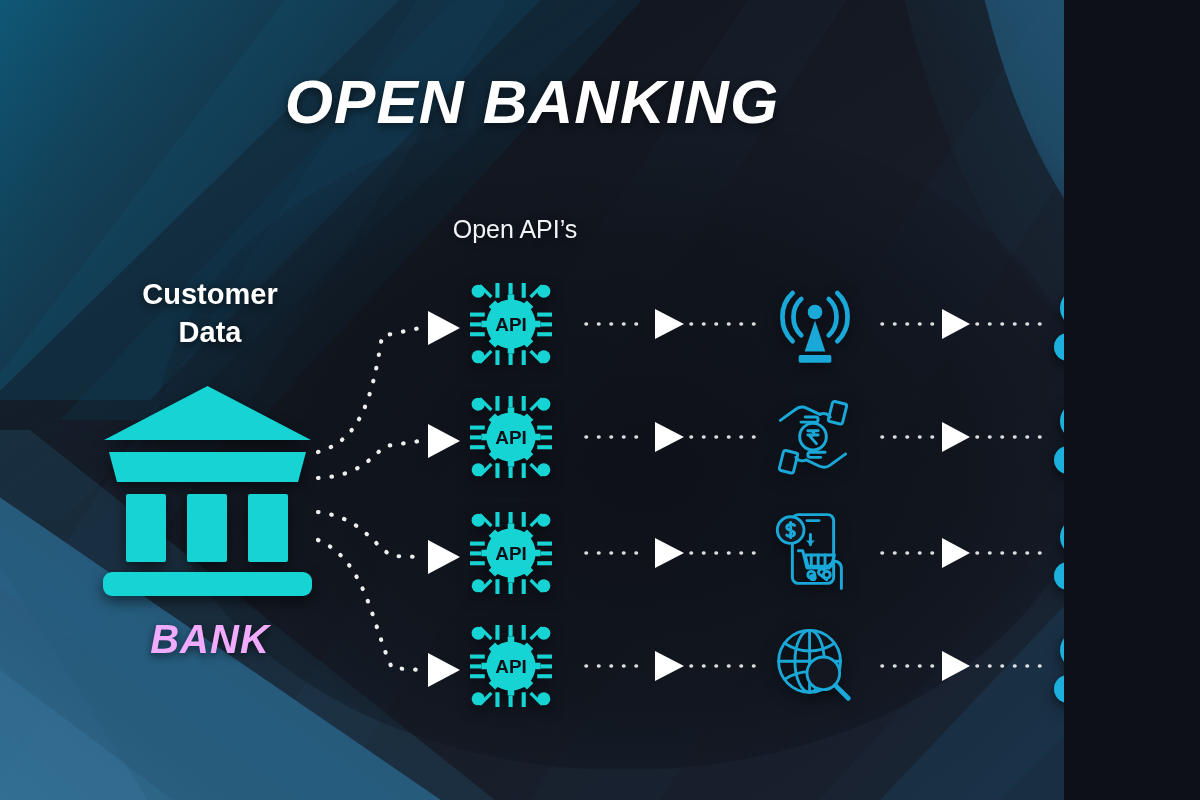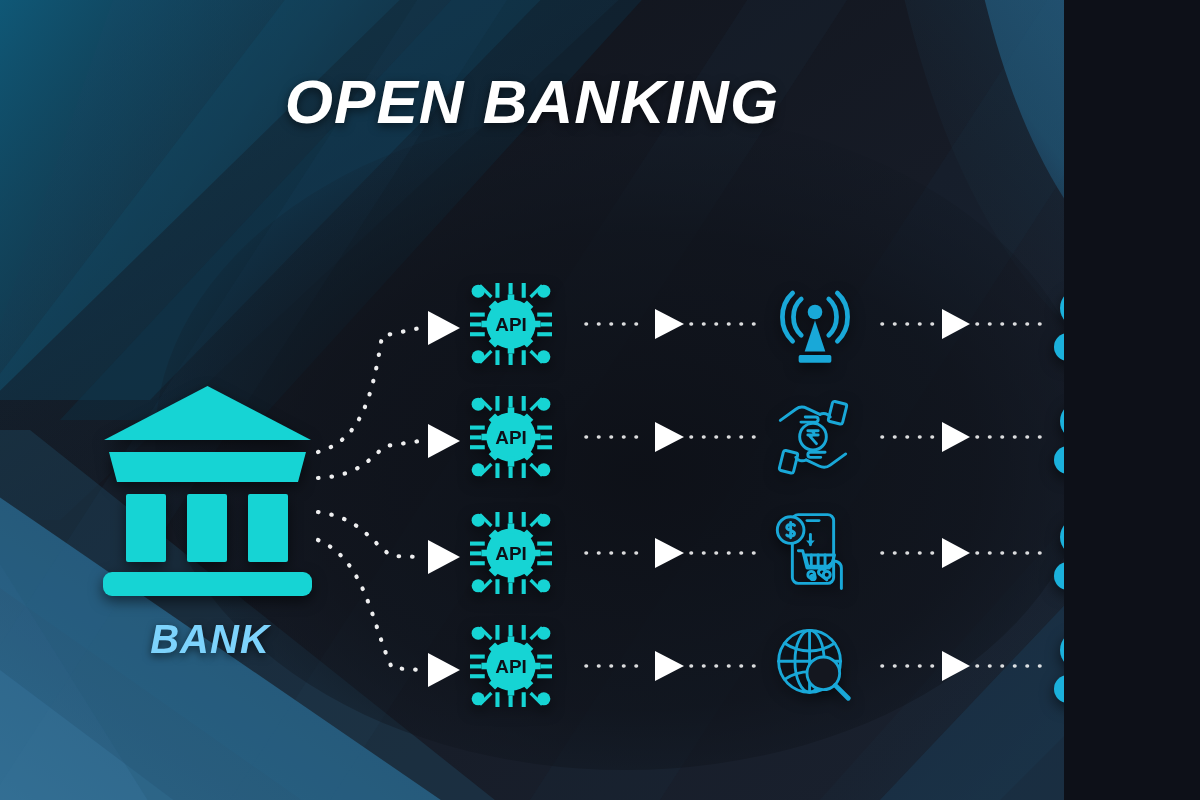--- a/index.html
+++ b/index.html
@@ -59,21 +59,21 @@
     font-weight:bold;
     line-height:1.32;
     text-shadow:0 2px 8px rgba(0,0,0,.6);
   }
 
   
   #bank-label {
     position:absolute;
     left:75px; top:617px; width:270px;
     text-align:center;
-    color:#7dd3fc;
+    color:#f0abfc;
     font-size:40px;
     font-weight:bold;
     font-style:italic;
     letter-spacing:1px;
     text-shadow:0 3px 9px rgba(0,0,0,.6);
   }
 
   
   .icon-abs { position:absolute; }
 
@@ -218,22 +218,27 @@
       <path class="dots2" d="M977,553 L1040,553"></path>
 
       <path class="dots2" d="M882,666 L936,666"></path>
       <polygon class="tri" points="942,651 970,666 942,681"></polygon>
       <path class="dots2" d="M977,666 L1040,666"></path>
     </g>
   </svg>
 
   <div class="title">OPEN BANKING</div>
 
-
-
+  <div class="col-head" id="head-api">Open API’s</div>
+
+
+  <div id="customer-data">
+    <span>Customer</span><br>
+    <span>Data</span>
+  </div>
 
   <svg id="bank-icon" class="icon-abs drop" viewBox="0 0 225 220">
     <g fill="#16D4D4">
 
       <polygon points="112.5,8 216,62 9,62"></polygon>
 
       <path d="M14,74 L211,74 L203,104 L22,104 Z"></path>
 
       <rect x="31" y="116" width="40" height="68" rx="2"></rect>
       <rect x="92" y="116" width="40" height="68" rx="2"></rect>

